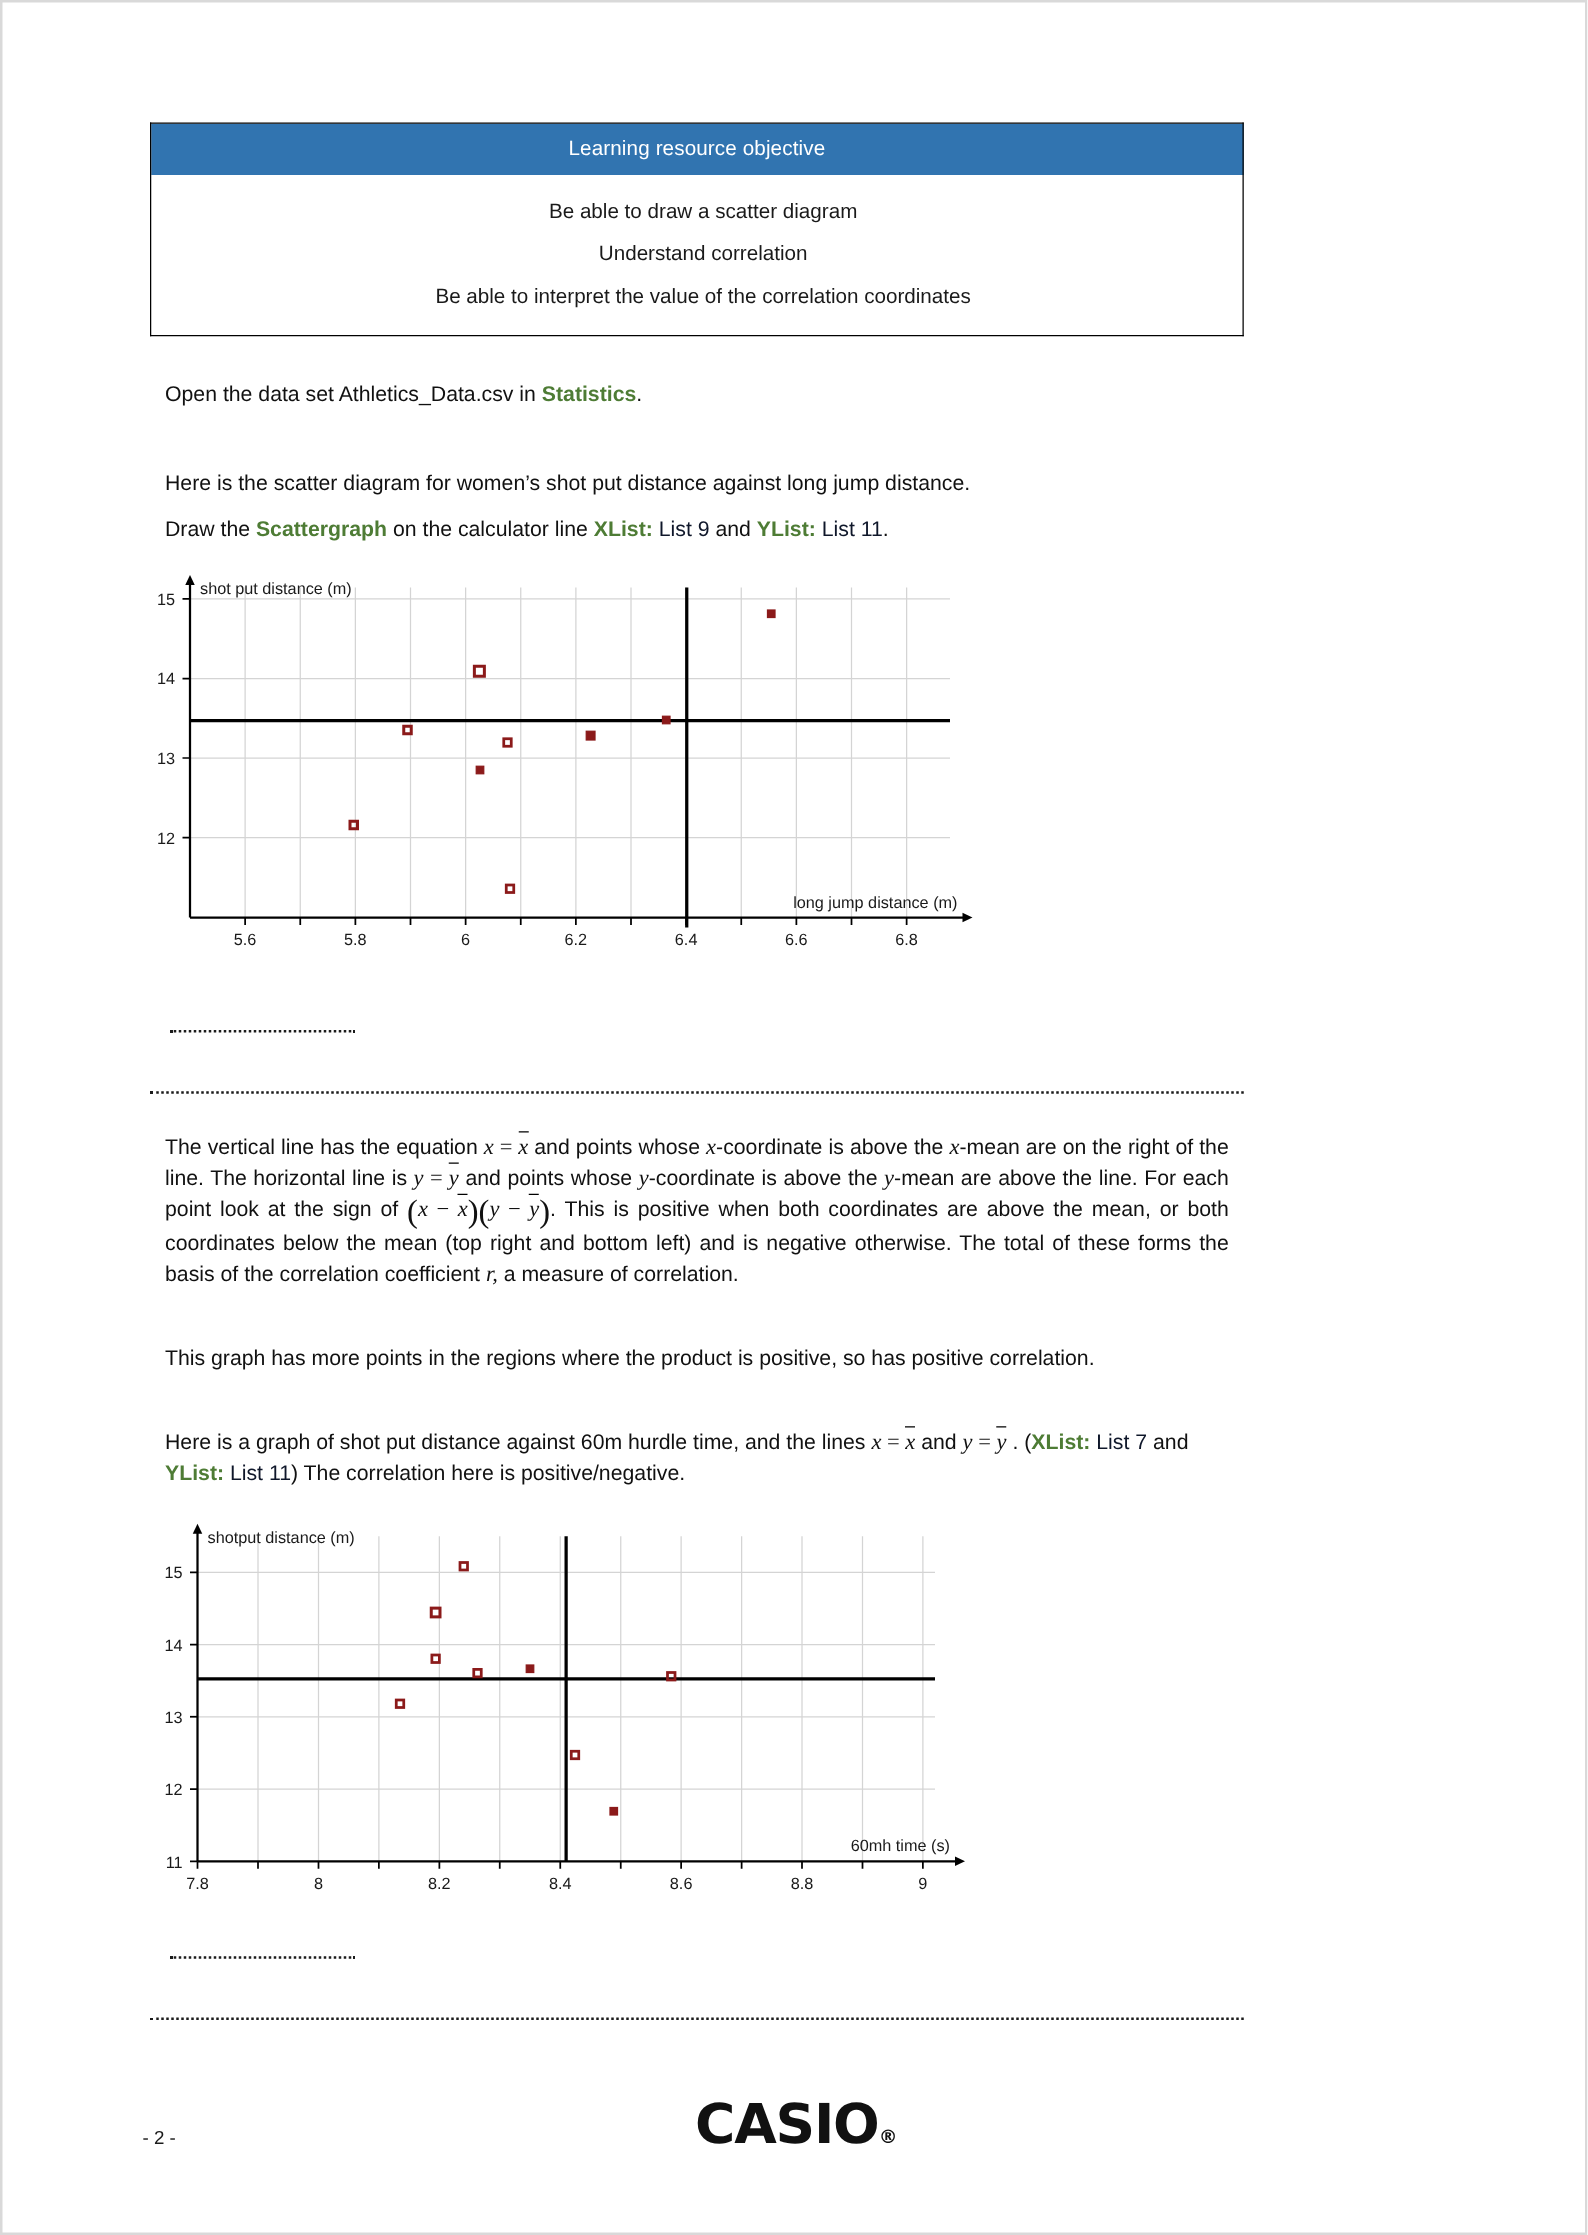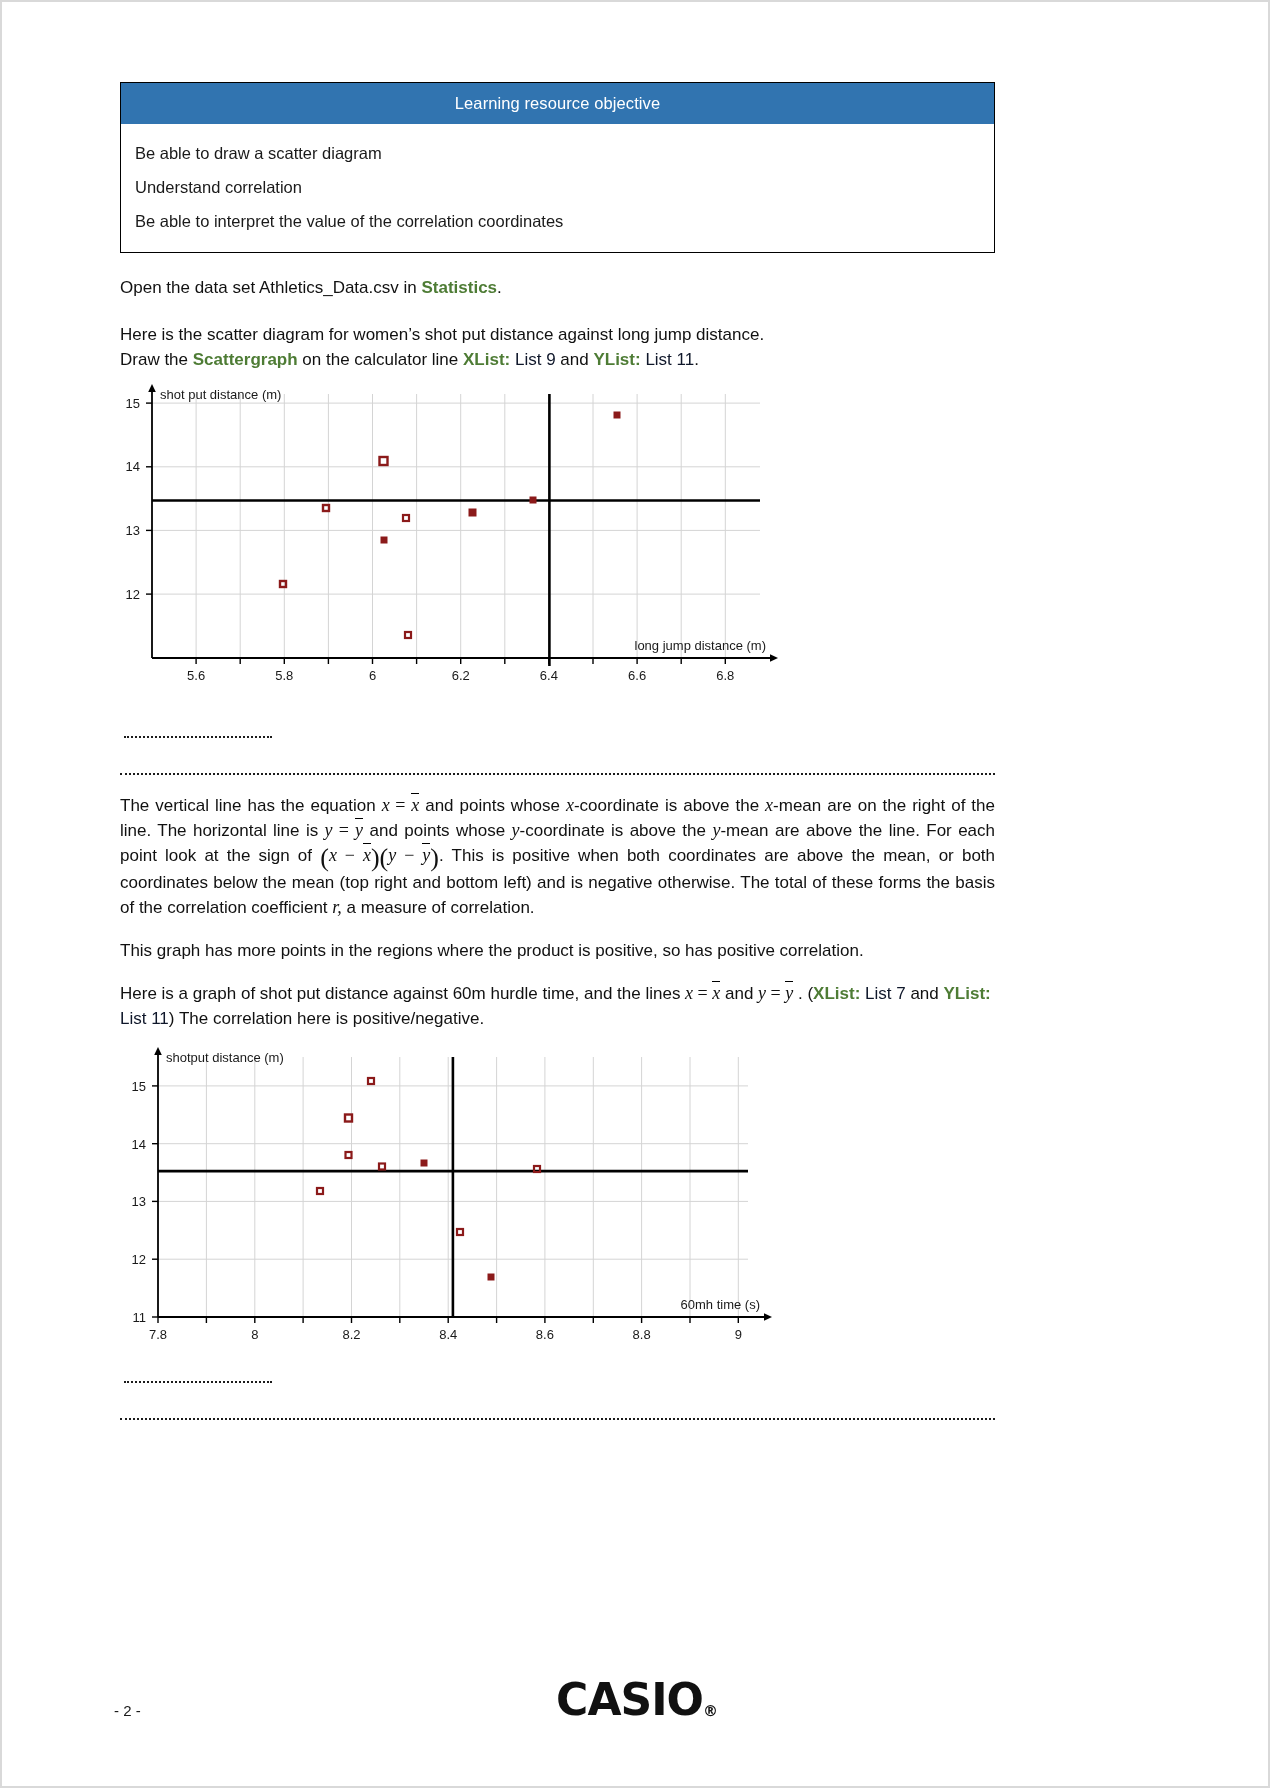--- a/index.html
+++ b/index.html
@@ -20,54 +20,55 @@
     left: 0; top: 0;
     width: 1270px;
     height: 1788px;
     box-sizing: border-box;
     border: 2px solid #d9d9d9;
     background: #fff;
   }
   .content {
     position: absolute;
     left: 118px;
-    top: 80px;
+    top: 96px;
     width: 875px;
   }
 
   
   .obj-table {
     border: 1px solid #000;
     border-collapse: collapse;
     width: 875px;
     background: #fff;
   }
   .obj-header {
     background: #3174b0;
     color: #ffffff;
     text-align: center;
     font-size: 16.5px;
     padding: 11px 4px;
     letter-spacing: 0.1px;
   }
   .obj-body {
     padding: 12px 4px 14px 14px;
+    text-align: center;
     margin-top: 21px;
   }
   .obj-line {
     font-size: 16.5px;
     line-height: 34px;
     color: #1a1a1a;
   }
 
   
   p.body {
     font-size: 17px;
     line-height: 25px;
-    margin: 0;
+    margin: 12px;
     color: #111;
   }
   .sp-18 { height: 18px; }
   .sp-14 { height: 14px; }
   .sp-10 { height: 10px; }
   .sp-22 { height: 22px; }
   .sp-26 { height: 26px; }
   .green { color: #4e7c35; font-weight: bold; }
   .cyan { color: #0f172a; }
   .justify { text-align: justify; }

